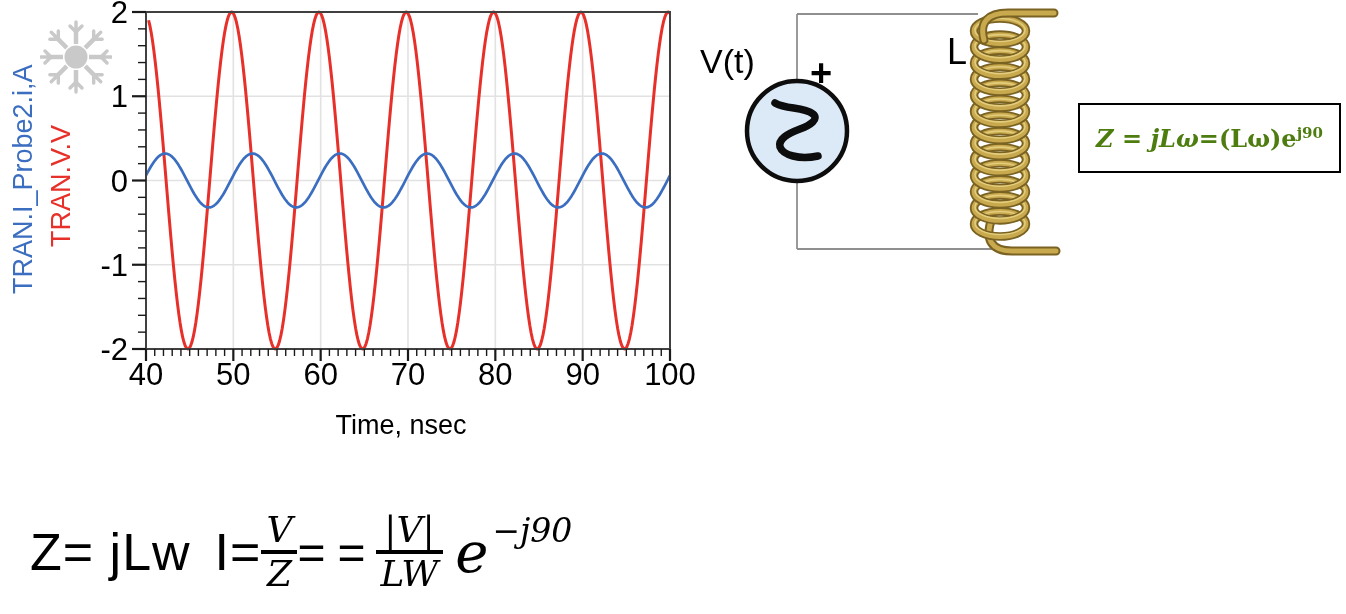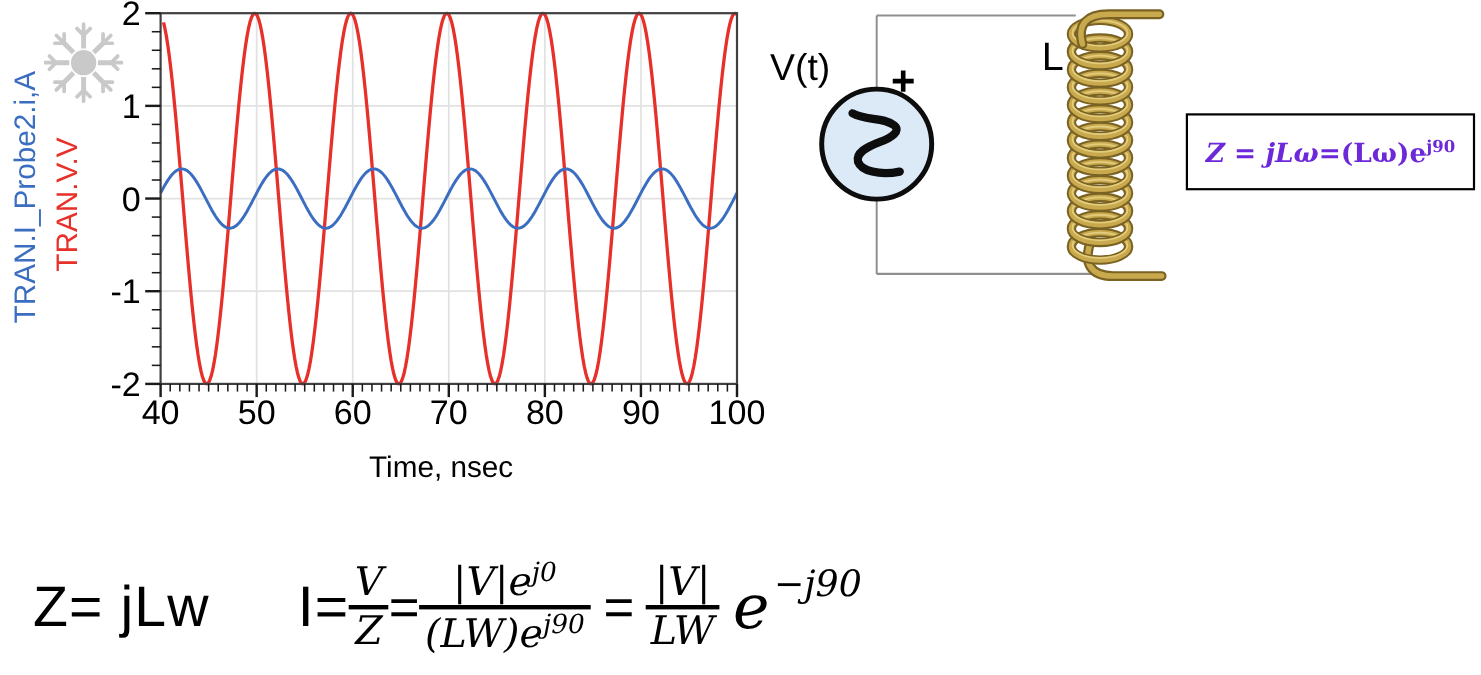--- a/index.html
+++ b/index.html
@@ -5,21 +5,21 @@
   html,body{margin:0;padding:0;background:#fff;}
   #stage{position:relative;width:1346px;height:614px;background:#fff;overflow:hidden;
          font-family:"Liberation Sans",sans-serif;}
   
   .yaxis-name{position:absolute;transform:rotate(-90deg);transform-origin:0 0;
               font-size:27px;white-space:nowrap;line-height:1;font-weight:500;}
   
   #imp-box{position:absolute;left:1078px;top:103px;width:259px;height:66px;
            border:2.5px solid #000;background:#fff;display:flex;align-items:center;
            justify-content:center;font-family:"DejaVu Serif",serif;font-weight:bold;
-           font-size:24px;color:#6d28d9;white-space:nowrap;}
+           font-size:24px;color:#4d7c0f;white-space:nowrap;}
   #imp-box .it{font-style:italic;}
   #imp-box sup{font-size:15px;vertical-align:super;line-height:0;}
   
   #bottom-eq{position:absolute;left:30px;top:472px;height:160px;display:flex;
              align-items:center;color:#000;white-space:nowrap;}
   .sans-big{font-size:52px;font-weight:500;letter-spacing:1px;}
   .sans-eq{font-size:48px;font-weight:500;}
   .frac{display:inline-flex;flex-direction:column;align-items:center;vertical-align:middle;}
   .frac .num,.frac .den{font-family:"DejaVu Serif",serif;font-style:italic;font-size:36px;
                         line-height:1.12;padding:0 5px;}
@@ -252,33 +252,28 @@
     <text x="947" y="64" font-size="36" fill="#000" font-family="Liberation Sans, sans-serif">L</text>
   </svg>
 
   <div id="imp-box">
     <span>
       <span class="it">Z = jLω</span><span>=(Lω)e</span><sup>j90</sup>
     </span>
   </div>
 
   <div id="bottom-eq">
-    <span class="sans-big" style="margin-right:80px">Z= jLw</span>
+    <span class="sans-big" style="margin-right:24px">Z= jLw</span>
     <span class="sans-big">I=</span>
     <span class="frac">
       <span class="num">V</span>
       <span class="bar"></span>
       <span class="den">Z</span>
     </span>
     <span class="sans-eq">=</span>
-    <span class="frac">
-      <span class="num"><span>|V|e</span><sup>j0</sup></span>
-      <span class="bar"></span>
-      <span class="den"><span>(LW)e</span><sup>j90</sup></span>
-    </span>
     <span class="sans-eq" style="margin:0 10px 0 12px">=</span>
     <span class="frac">
       <span class="num">|V|</span>
       <span class="bar"></span>
       <span class="den">LW</span>
     </span>
     <span class="big-e">e</span>
     <span class="big-e-sup">−j90</span>
   </div>
 

